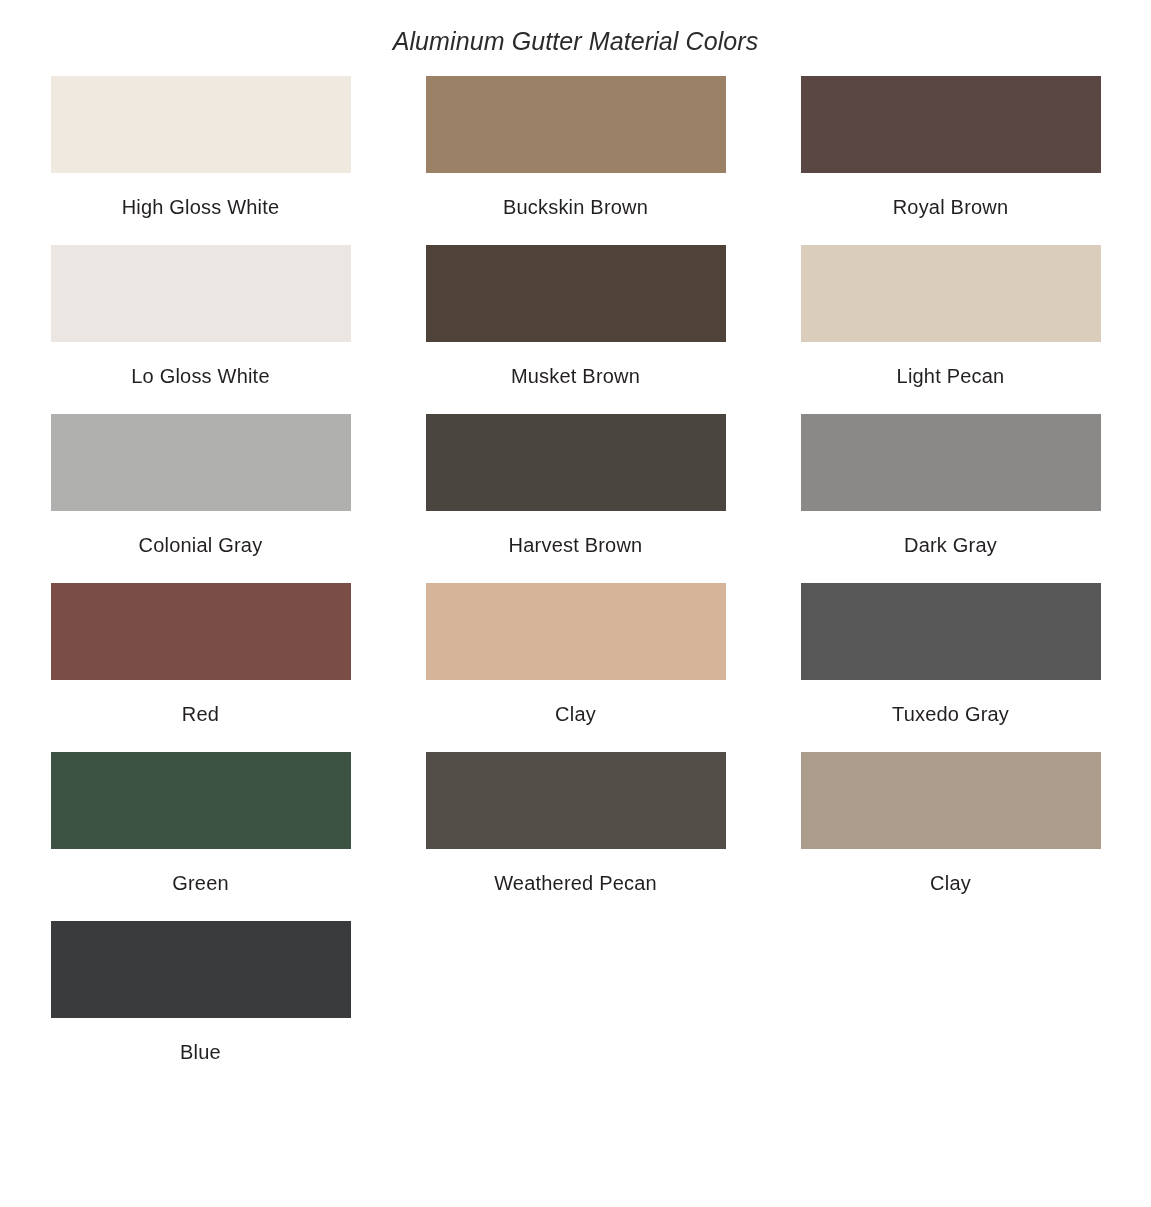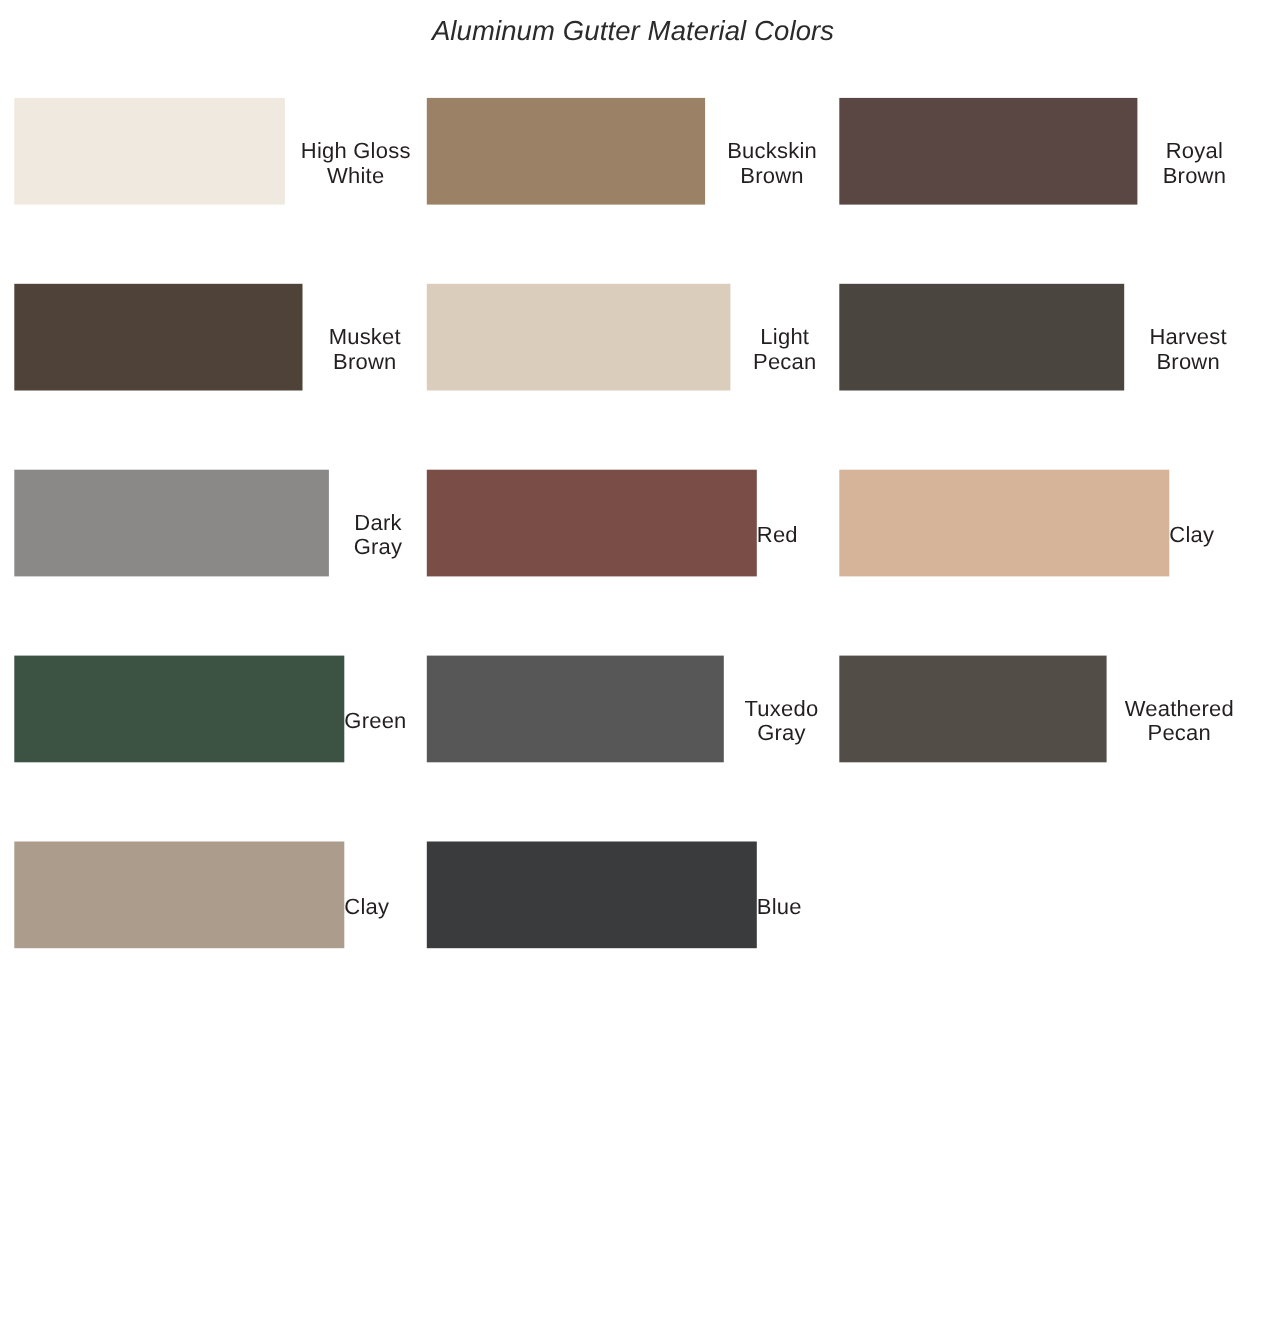--- a/index.html
+++ b/index.html
@@ -22,39 +22,39 @@
     box-sizing: border-box;
     padding: 0;
   }
   .chart-title {
     text-align: center;
     font-style: italic;
     font-size: 25px;
     font-weight: 400;
     color: #2b2b2b;
     letter-spacing: 0.1px;
-    margin: 3px;
+    margin: 16px;
     padding-top: 6px;
     height: 38px;
     line-height: 38px;
   }
   .swatch-grid {
     display: grid;
     grid-template-columns: repeat(3, 375px);
     justify-content: center;
     column-gap: 0px;
     row-gap: 0px;
     margin-top: 6px;
   }
   .swatch-cell {
     width: 375px;
     height: 169px;
     box-sizing: border-box;
     display: flex;
-    flex-direction: row;
+    flex-direction: column;
     align-items: center;
   }
   .swatch-chip {
     width: 300px;
     height: 97px;
     display: block;
   }
   .swatch-label {
     font-size: 20px;
     line-height: 22px;
@@ -79,50 +79,58 @@
       </div>
       <div class="swatch-cell">
         <div class="swatch-chip" title="Buckskin Brown" style="background-color: rgb(155, 129, 102);"></div>
         <div class="swatch-label">Buckskin Brown</div>
       </div>
       <div class="swatch-cell">
         <div class="swatch-chip" title="Royal Brown" style="background-color: rgb(90, 71, 68);"></div>
         <div class="swatch-label">Royal Brown</div>
       </div>
       <div class="swatch-cell">
+        <div class="swatch-chip" title="Lo Gloss White" style="background-color: rgb(235, 230, 226);"></div>
+        <div class="swatch-label">Lo Gloss White</div>
+      </div>
+      <div class="swatch-cell">
         <div class="swatch-chip" title="Musket Brown" style="background-color: rgb(79, 66, 57);"></div>
         <div class="swatch-label">Musket Brown</div>
       </div>
       <div class="swatch-cell">
         <div class="swatch-chip" title="Light Pecan" style="background-color: rgb(218, 205, 187);"></div>
         <div class="swatch-label">Light Pecan</div>
+      </div>
+      <div class="swatch-cell">
+        <div class="swatch-chip" title="Colonial Gray" style="background-color: rgb(176, 176, 174);"></div>
+        <div class="swatch-label">Colonial Gray</div>
       </div>
       <div class="swatch-cell">
         <div class="swatch-chip" title="Harvest Brown" style="background-color: rgb(74, 69, 63);"></div>
         <div class="swatch-label">Harvest Brown</div>
       </div>
       <div class="swatch-cell">
         <div class="swatch-chip" title="Dark Gray" style="background-color: rgb(139, 137, 136);"></div>
         <div class="swatch-label">Dark Gray</div>
       </div>
       <div class="swatch-cell">
         <div class="swatch-chip" title="Red" style="background-color: rgb(122, 77, 70);"></div>
         <div class="swatch-label">Red</div>
       </div>
       <div class="swatch-cell">
         <div class="swatch-chip" title="Ivory" style="background-color: rgb(213, 180, 154);"></div>
         <div class="swatch-label">Clay</div>
       </div>
       <div class="swatch-cell">
+        <div class="swatch-chip" title="Tuxedo Gray" style="background-color: rgb(86, 87, 86);"></div>
+        <div class="swatch-label">Tuxedo Gray</div>
+      </div>
+      <div class="swatch-cell">
         <div class="swatch-chip" title="Green" style="background-color: rgb(60, 82, 67);"></div>
         <div class="swatch-label">Green</div>
-      </div>
-      <div class="swatch-cell">
-        <div class="swatch-chip" title="Tuxedo Gray" style="background-color: rgb(86, 87, 86);"></div>
-        <div class="swatch-label">Tuxedo Gray</div>
       </div>
       <div class="swatch-cell">
         <div class="swatch-chip" title="Weathered Bronze" style="background-color: rgb(83, 77, 71);"></div>
         <div class="swatch-label">Weathered Pecan</div>
       </div>
       <div class="swatch-cell">
         <div class="swatch-chip" title="Clay" style="background-color: rgb(172, 156, 139);"></div>
         <div class="swatch-label">Clay</div>
       </div>
       <div class="swatch-cell">

